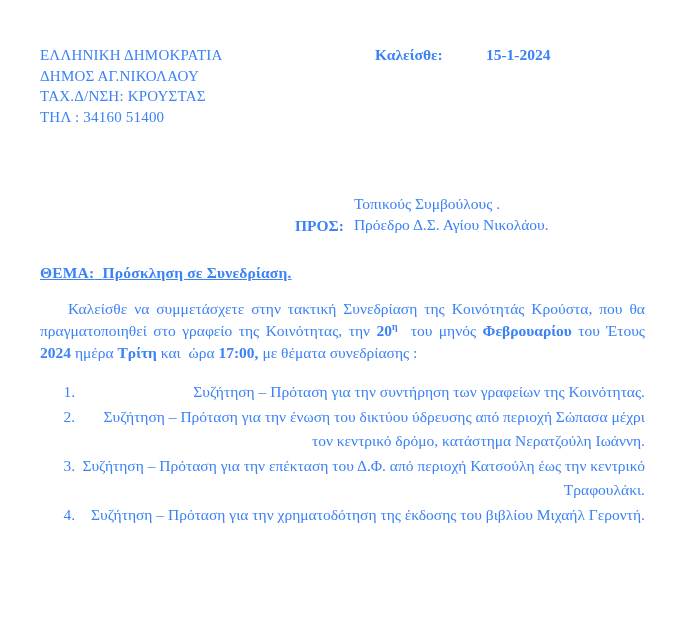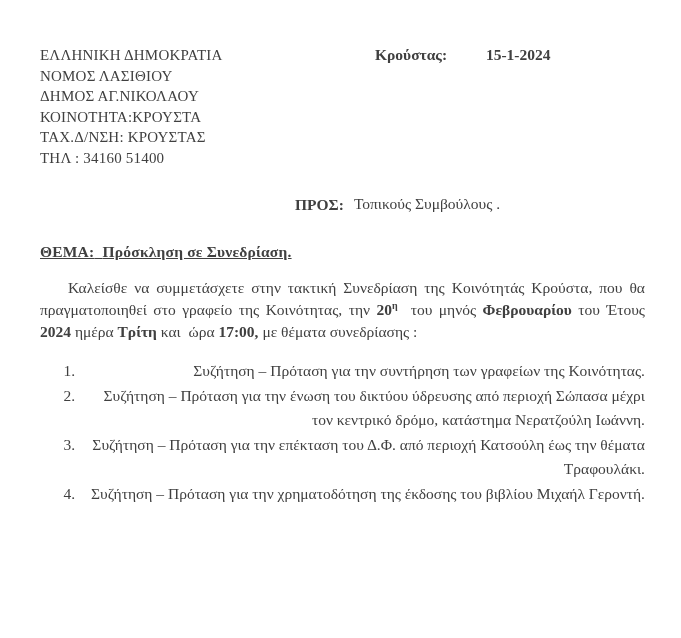--- a/index.html
+++ b/index.html
@@ -1,21 +1,21 @@
 <!DOCTYPE html>
 <html><head>
 <meta charset="utf-8">
 <style>
   html, body { margin: 0; padding: 0; background: #ffffff; }
   .page {
     width: 681px;
     height: 638px;
     box-sizing: border-box;
     background: #ffffff;
-    color: #404040;
+    color: #3b82f6;
     font-family: "Liberation Serif", "DejaVu Serif", serif;
     font-size: 15.5px;
     padding: 45px 36px 10px 40px;
     overflow: hidden;
     position: relative;
   }
   .header-row { position: relative; height: 122px; }
   .sender-lines div { line-height: 20.5px; font-size: 15px; letter-spacing: 0.2px; }
   .reference { position: absolute; left: 335px; top: 0; }
   .ref-row { line-height: 20px; }
@@ -42,48 +42,47 @@
   .agenda li { padding-left: 3px; text-align: right; }
 </style>
 </head>
 <body>
 
 <div class="page">
 
   <div class="header-row">
     <div class="sender-lines">
         <div>ΕΛΛΗΝΙΚΗ ΔΗΜΟΚΡΑΤΙΑ</div>
-        <div>ΝΟΜΟΣ ΛΑΣΙΘΙΟΥ</div>
         <div>ΔΗΜΟΣ ΑΓ.ΝΙΚΟΛΑΟΥ</div>
-        <div>ΚΟΙΝΟΤΗΤΑ:ΚΡΟΥΣΤΑ</div>
         <div>ΤΑΧ.Δ/ΝΣΗ: ΚΡΟΥΣΤΑΣ</div>
         <div>ΤΗΛ : 34160 51400</div>
       </div>
 
     <div class="reference">
       <div class="ref-row">
-        <span class="ref-label">Κρούστας:</span>
+        <span class="ref-label">Καλείσθε:</span>
         <span class="ref-value">15-1-2024</span>
       </div>
     </div>
   </div>
 
   <div class="recipients">
     <span class="recipients-label">ΠΡΟΣ:</span>
     <div class="recipient-items">
         <div>Τοπικούς Συμβούλους .</div>
+        <div>Πρόεδρο Δ.Σ. Αγίου Νικολάου.</div>
       </div>
   </div>
 
   <div class="subject">
     <span class="subject-inner"><span>ΘΕΜΑ:</span><span>  </span><span>Πρόσκληση σε Συνεδρίαση.</span></span>
   </div>
 
   <p class="body-par"><span>Καλείσθε να συμμετάσχετε στην τακτική Συνεδρίαση της Κοινότητάς Κρούστα, που θα πραγματοποιηθεί στο γραφείο της Κοινότητας, την </span><span style="font-weight: bold;">20</span><sup style="font-weight: bold;">η</sup><span>  του μηνός </span><span style="font-weight: bold;">Φεβρουαρίου</span><span> του Έτους </span><span style="font-weight: bold;">2024</span><span> ημέρα </span><span style="font-weight: bold;">Τρίτη</span><span> και  ώρα </span><span style="font-weight: bold;">17:00,</span><span> με θέματα συνεδρίασης :</span></p>
 
   <ol class="agenda">
       <li>Συζήτηση – Πρόταση για την συντήρηση των γραφείων της Κοινότητας.</li>
       <li>Συζήτηση – Πρόταση για την ένωση του δικτύου ύδρευσης από περιοχή Σώπασα μέχρι τον κεντρικό δρόμο, κατάστημα Νερατζούλη Ιωάννη.</li>
-      <li>Συζήτηση – Πρόταση για την επέκταση του Δ.Φ. από περιοχή Κατσούλη έως την θέματα Τραφουλάκι.</li>
+      <li>Συζήτηση – Πρόταση για την επέκταση του Δ.Φ. από περιοχή Κατσούλη έως την κεντρικό Τραφουλάκι.</li>
       <li>Συζήτηση – Πρόταση για την χρηματοδότηση της έκδοσης του βιβλίου Μιχαήλ Γεροντή.</li>
     </ol>
 
 </div>
 
 </body></html>

